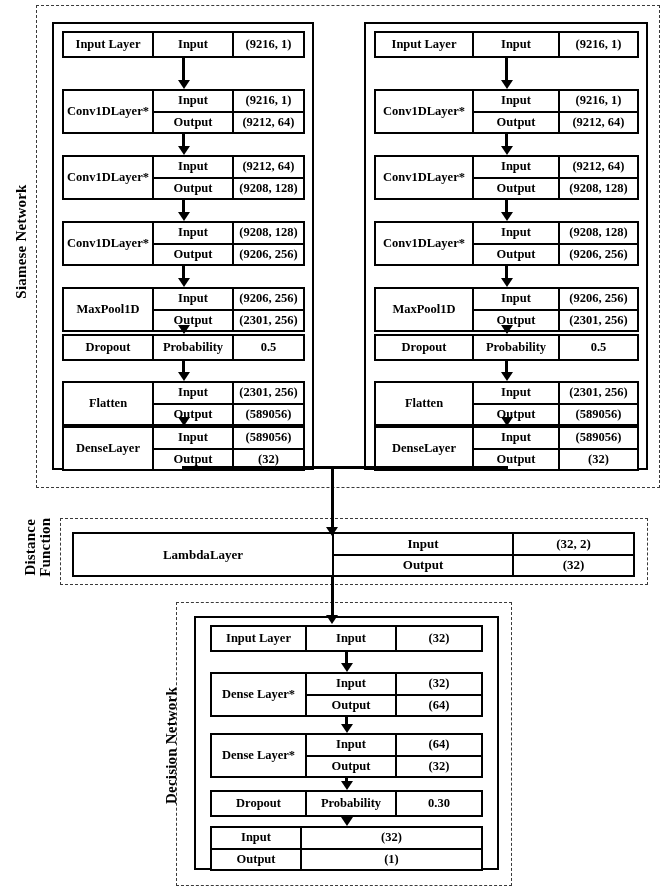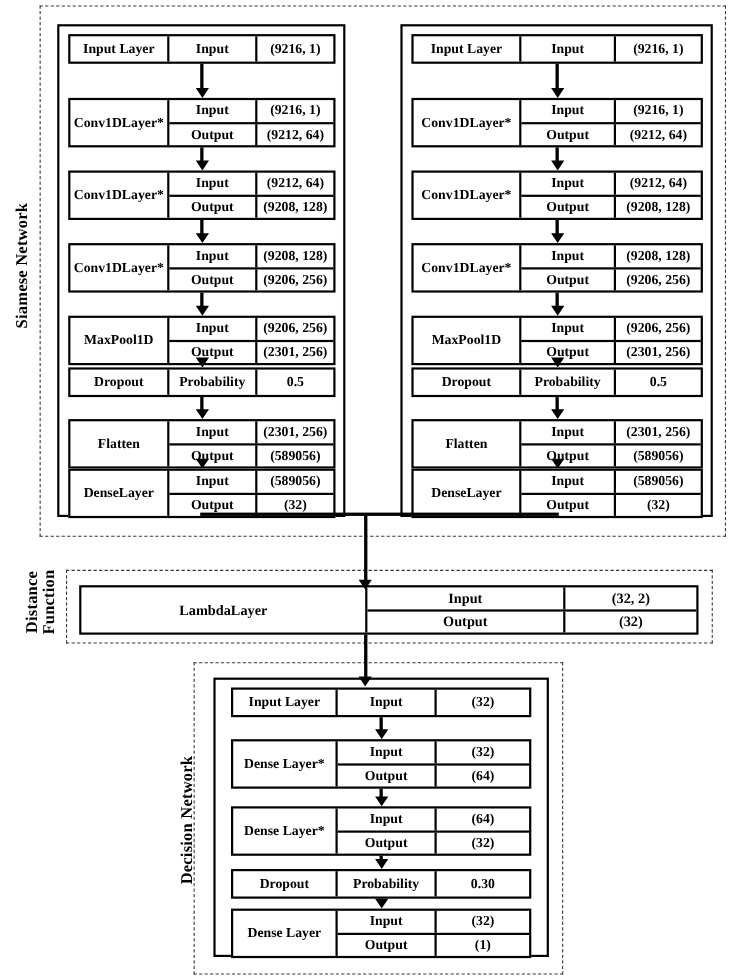--- a/index.html
+++ b/index.html
@@ -480,21 +480,20 @@
         <div class="rows">
           <div class="row">
             <div class="cell-label" style="width: 90px;">Probability</div>
             <div class="cell-value">0.30</div>
           </div>
         </div>
       </div>
       <div class="arrow-shaft" style="left: 345px; top: 817px; height: 1px;"></div>
       <div class="arrow-head" style="left: 340.5px; top: 817px;"></div>
       <div class="block" style="left: 210px; top: 826px; width: 273px; height: 45px; font-size: 12.5px;">
-        <div class="cell-name" style="width: 95px;">Dense Layer</div>
         <div class="rows">
           <div class="row">
             <div class="cell-label" style="width: 90px;">Input</div>
             <div class="cell-value">(32)</div>
           </div>
           <div class="row">
             <div class="cell-label" style="width: 90px;">Output</div>
             <div class="cell-value">(1)</div>
           </div>
         </div>

